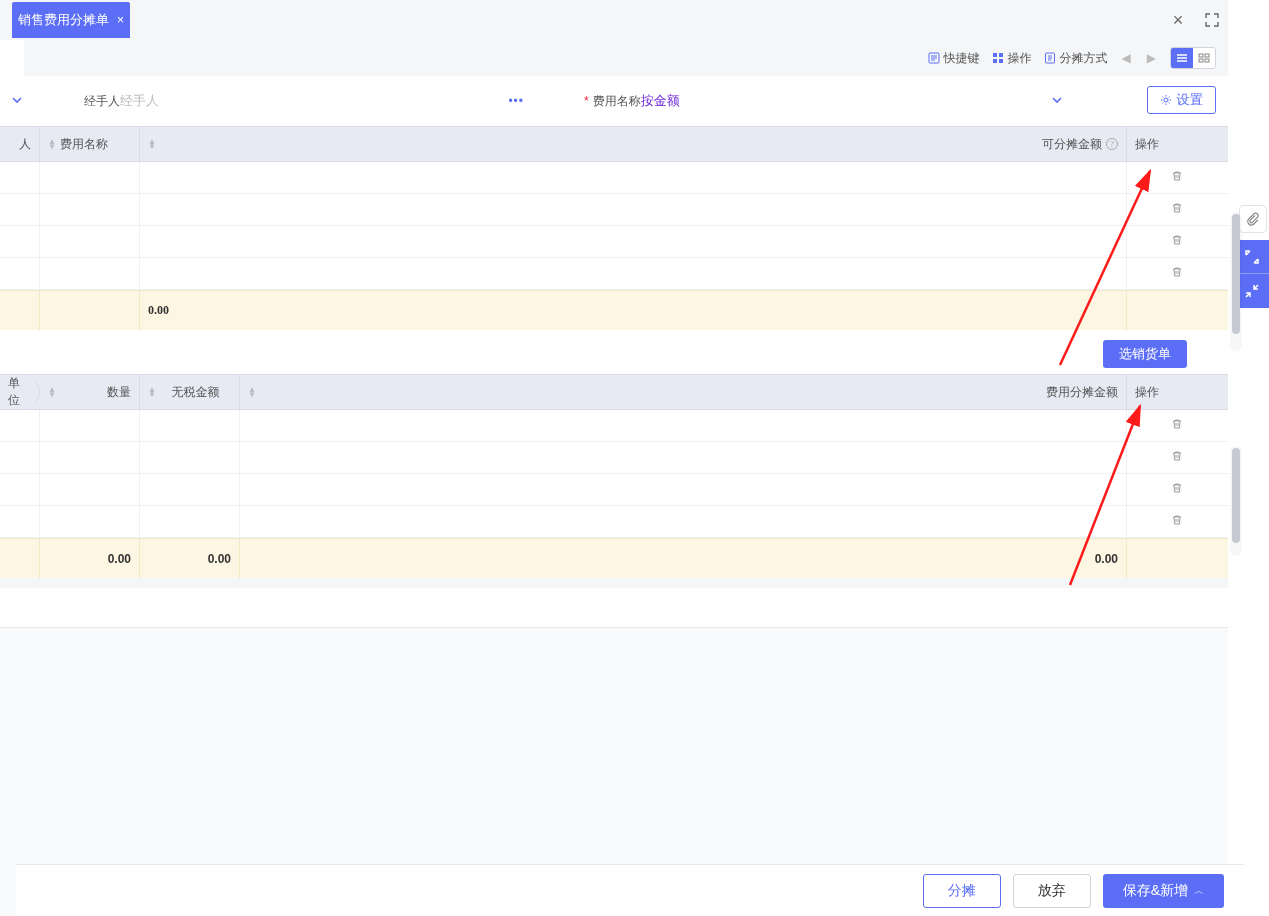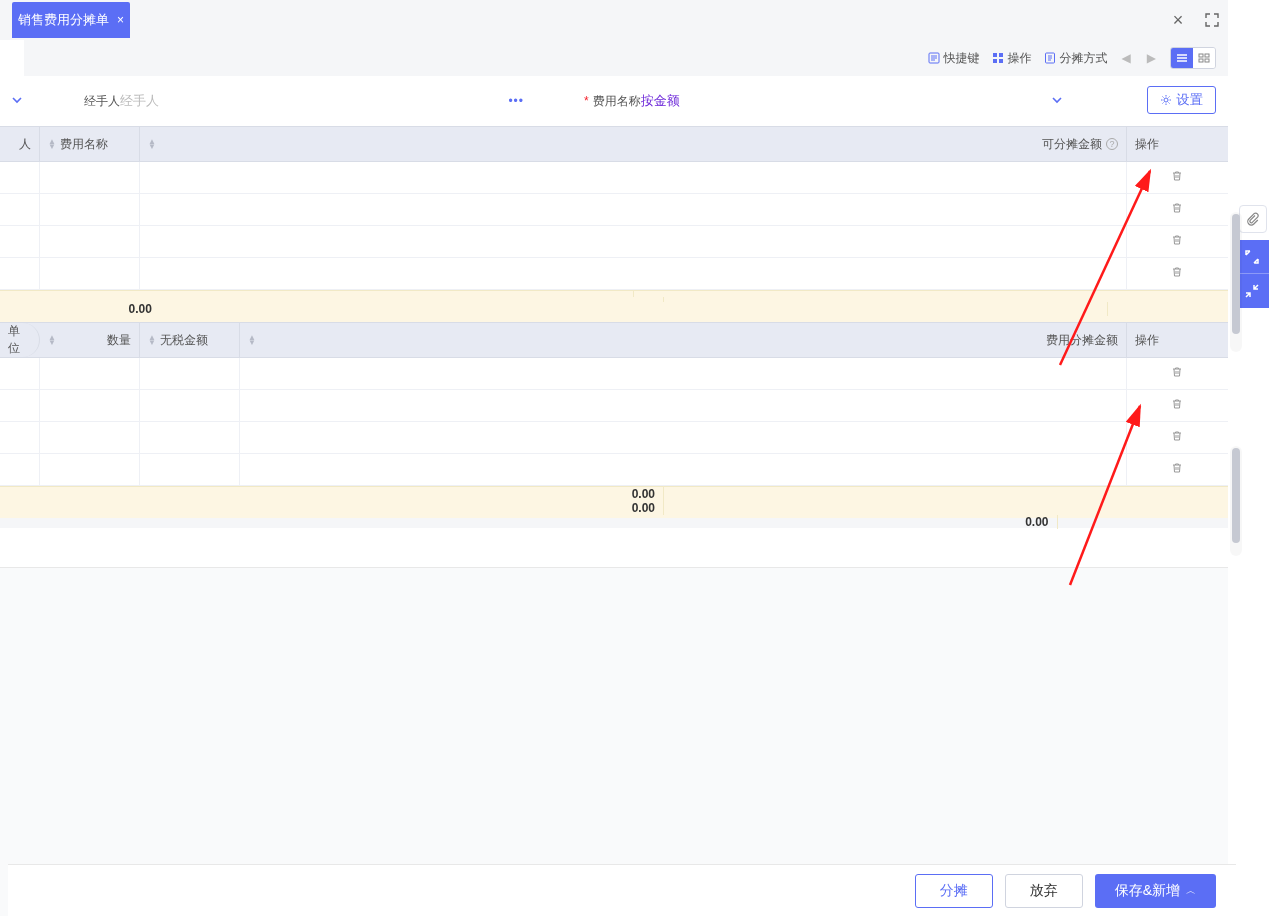--- a/index.html
+++ b/index.html
@@ -111,29 +111,29 @@
     width:12px; height:12px; border-radius:50%; border:1px solid #aaa; color:#aaa;
     display:inline-flex; align-items:center; justify-content:center; font-size:9px;
   }
   .grid-body-row {
     display: flex; height: 32px; border-bottom: 1px solid #eef0f5;
   }
   .grid-body-row .col { border-right: 1px solid #eef0f5; height:100%; display:flex; align-items:center; padding:0 8px; justify-content:flex-end;}
   .grid-body-row .col:last-child { border-right:none; justify-content:center;}
   .trash { color:#999; cursor:pointer; }
   .summary-row {
-    display:flex; align-items:center; height:32px;
-    background:#fdf6e3; border-top:1px solid #f1e9c6; font-weight:600;flex-direction:column;
+    display:flex; align-items:center; height:40px;
+    background:#fdf6e3; border-top:1px solid #f1e9c6; font-weight:600;
   }
   .summary-row .col { border-right: 1px solid #f1e9c6; height:100%; display:flex; align-items:center; justify-content:flex-end; padding:0 8px;}
   .summary-row .col:last-child{border-right:none;}
   
   .t1 .c0 { width: 40px; }
   .t1 .c1 { width: 100px; }
-  .t1 .c-amt { width: 987px; justify-content:flex-start; }
+  .t1 .c-amt { width: 987px; justify-content:flex-start;font-family:Liberation Serif, serif; }
   .t1 .c-op { width: 100px; }
   
   .t2 .c0 { width: 40px; }
   .t2 .c1 { width: 100px; }
   .t2 .c2 { width: 100px; }
   .t2 .c-amt { width: 887px; justify-content:flex-end; }
   .t2 .c-op { width: 100px; }
 
   .hspacer { height: 10px; background:#f5f6f8; }
   .blank-panel { height: 40px; background: #fff; border-bottom: 1px solid #e8e8e8;}
@@ -150,21 +150,21 @@
     border-bottom: 1px solid rgba(255,255,255,0.3);
   }
   .right-rail .rail-btn:last-child{border-bottom:none;}
   .attach-btn { position:absolute; right:2px; top:205px; width:28px; height:28px; border:1px solid #e0e3ec; border-radius:4px; background:#fff; color:#888; display:flex; align-items:center; justify-content:center; cursor:pointer;}
   .attach-btn svg{width:14px; height:14px;}
   .right-rail { top: 240px; }
 
   .footer {
     height: 52px; background:#fff; border-top:1px solid #e8e8e8;
     display:flex; justify-content:flex-end; align-items:center; gap:12px; padding:0 20px;
-    position: absolute; bottom:0; left:8px; width:1228px;
+    position: absolute; bottom:0; left:16px; width:1228px;
   }
   .btn-outline {
     height: 34px; padding: 0 24px; border:1px solid #d0d4df; background:#fff; color:#333;
     border-radius:3px; font-size:14px; cursor:pointer;
   }
   .btn-outline.blue { border-color:#5b6ef5; color:#5b6ef5; }
   .btn-primary-lg {
     height:34px; padding:0 20px; background:#5b6ef5; color:#fff; border:none; border-radius:3px;
     font-size:14px; cursor:pointer; display:inline-flex; align-items:center; gap:6px;
   }
@@ -344,32 +344,35 @@
     <div class="summary-row">
       <div class="col c0"></div>
       <div class="col c1"></div>
       <div class="col c-amt">
           <span>0.00</span>
         </div>
       <div class="col c-op"></div>
     </div>
   </div>
 
+  <div class="section-btn-row" style="padding-top:10px;">
+    <button class="primary-btn">选销货单</button>
+  </div>
   <div class="table-wrap t2">
     <div class="grid-header">
       <div class="col c0" style="justify-content:flex-end;border-radius:17px;">
           <span>单位</span>
         </div>
       <div class="col c1" style="justify-content:flex-end;">
           <span class="sort-icon"></span>
           <span style="flex:1;text-align:right">数量</span>
         </div>
       <div class="col c2" style="justify-content:flex-end;">
           <span class="sort-icon"></span>
-          <span style="flex:1;text-align:left">无税金额</span>
+          <span style="flex:1;text-align:center">无税金额</span>
         </div>
       <div class="col c-amt">
           <span class="sort-icon" style="margin-right:auto;"></span>
           <span>费用分摊金额</span>
         </div>
       <div class="col c-op">
           <span>操作</span>
         </div>
     </div>
     <div id="t2-body">

